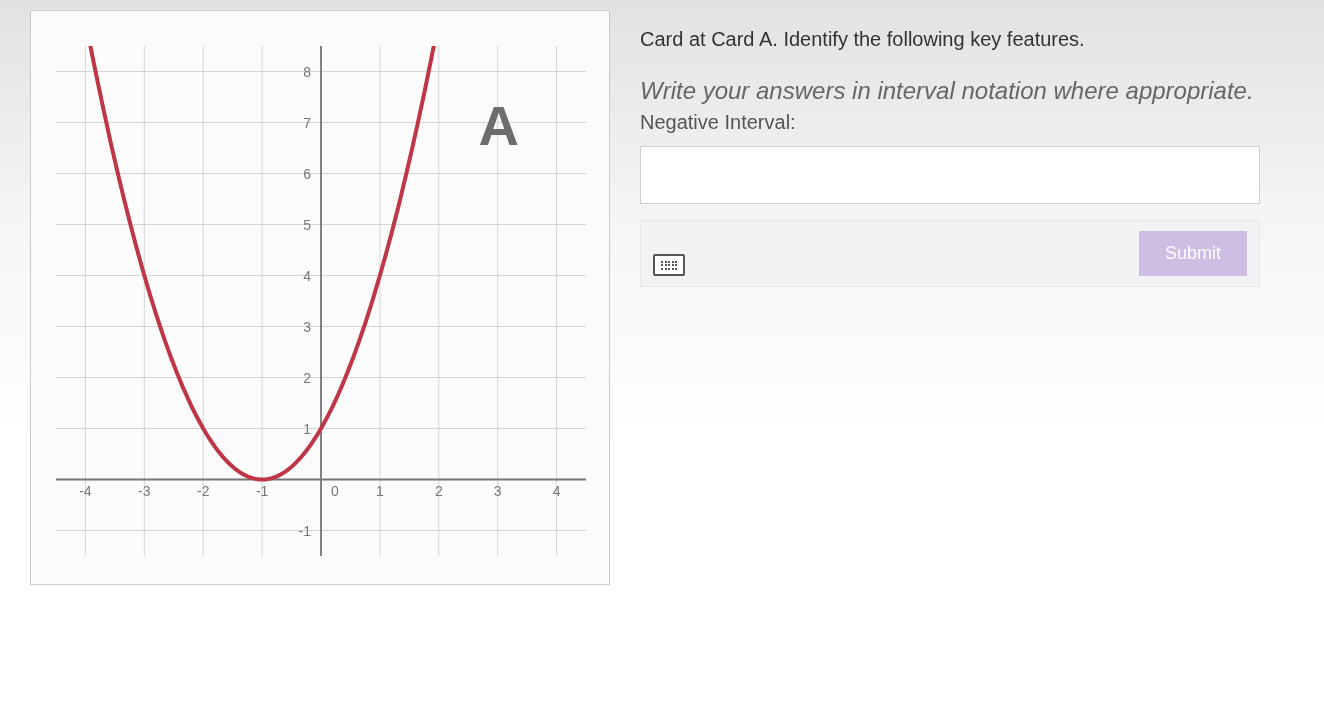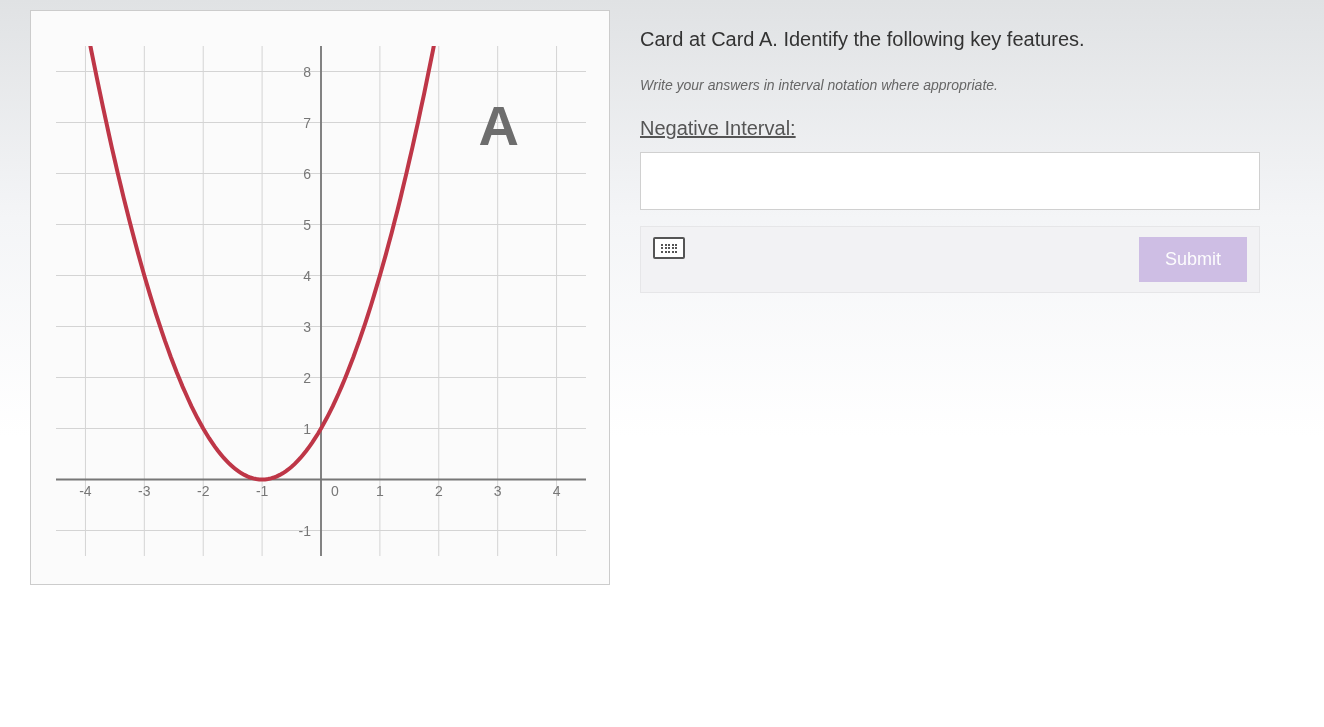--- a/index.html
+++ b/index.html
@@ -53,44 +53,43 @@
     .right-panel {
       width: 670px;
       padding: 28px 30px 20px 20px;
     }
     .instr-main {
       font-size: 20px;
       color: #333;
       margin-bottom: 26px;
     }
     .instr-sub {
-      font-size: 14px;
+      font-size: 24px;
       font-style: italic;
       color: #666;
-      margin-bottom: 24px;
+      margin-bottom: 6px;
     }
     .prompt-label {
       font-size: 20px;
       color: #555;
       margin-bottom: 12px;
-      text-decoration: underline;
     }
     .answer-input {
       width: 100%;
       height: 58px;
       border: 1px solid #d0d0d0;
       background: #fff;
       padding: 8px 12px;
       font-size: 18px;
       margin-bottom: 16px;
     }
     .toolbar {
       display: flex;
       justify-content: space-between;
-      align-items: flex-start;
+      align-items: flex-end;
       background: #f2f2f4;
       padding: 10px 12px;
       border: 1px solid #e6e6e8;
     }
     .kb-btn {
       width: 32px; height: 22px;
       border: 2px solid #555;
       border-radius: 2px;
       background: #fff;
       display: inline-flex;

